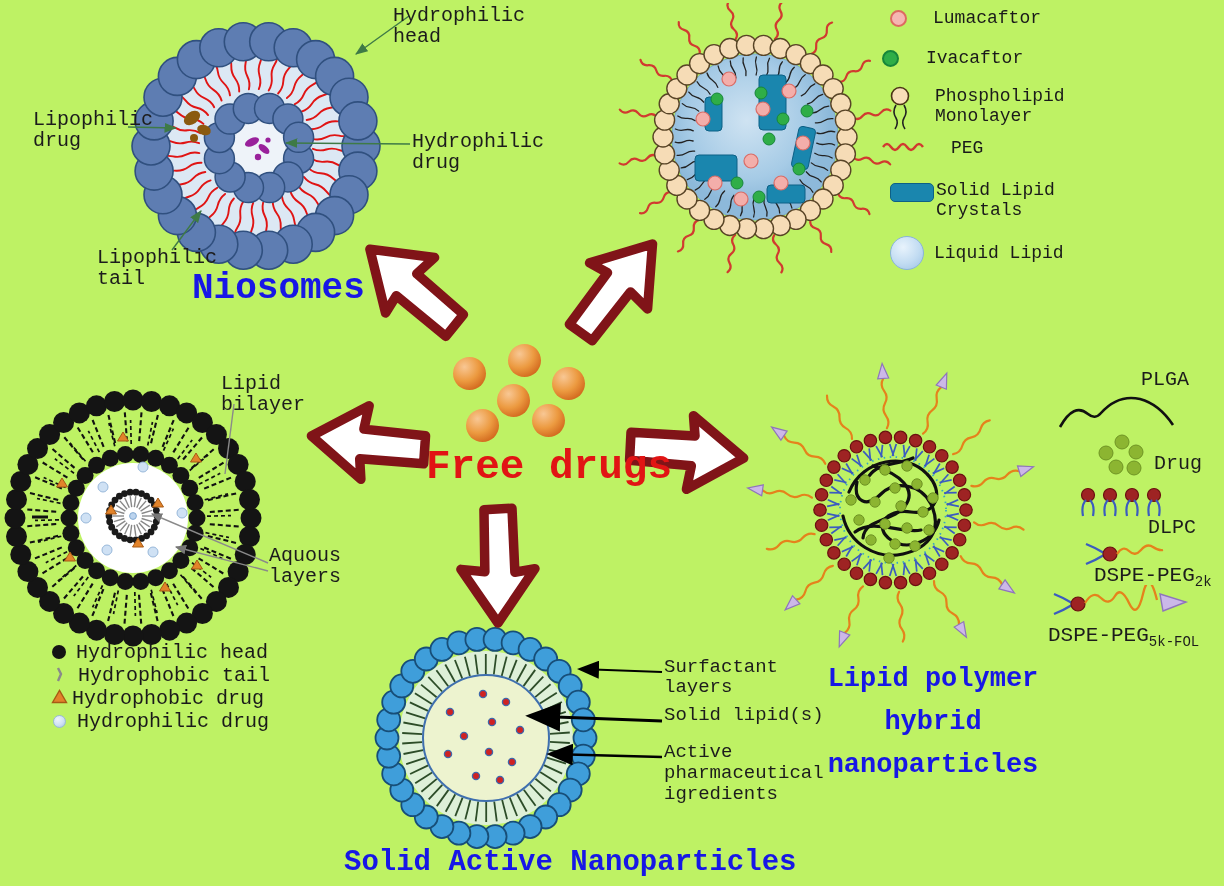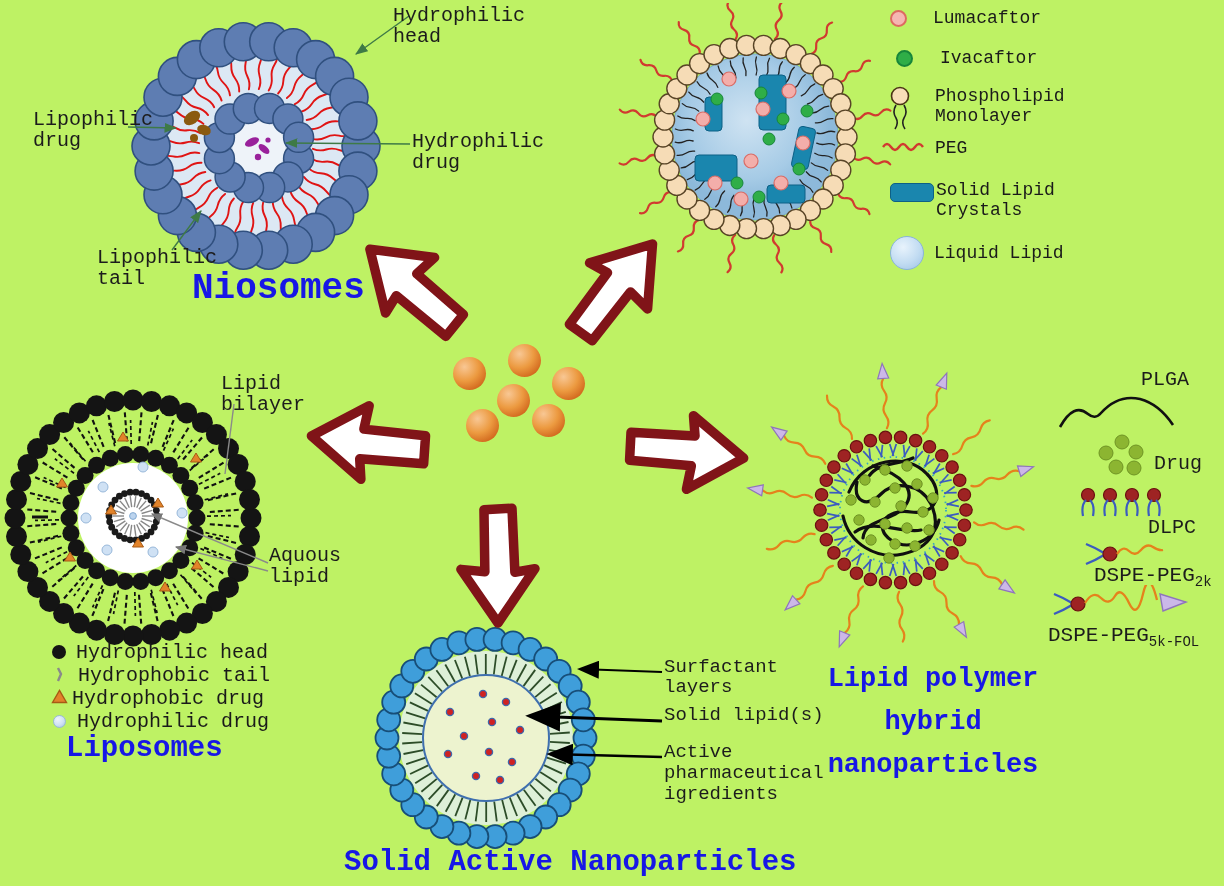--- a/index.html
+++ b/index.html
@@ -745,54 +745,54 @@
   <div class="lbl" style="left:97px;top:248px;">Lipophilic
 tail</div>
   <div class="title" style="left:192px;top:268px;font-size:36px;">Niosomes</div>
 
 
   <div class="nlc-legend">
     <div class="legend-row" style="left:10px;top:6px;">
       <span class="dotic" style="width:13px;height:13px;background:#f5b6b2;border:2px solid #dd6a60;margin:2px 26px 0 0;"></span>
       <span class="txt">Lumacaftor</span>
     </div>
-    <div class="legend-row" style="left:16px;top:46px;">
+    <div class="legend-row" style="left:2px;top:46px;">
       <span class="dotic" style="width:13px;height:13px;background:#2fae47;border:2px solid #17863a;margin:2px 27px 0 0;"></span>
       <span class="txt">Ivacaftor</span>
     </div>
     <div class="legend-row" style="left:2px;top:84px;">
       <svg width="36" height="46">
         <circle cx="18" cy="10" r="8.5" fill="#f8ddb8" stroke="#4a3414" stroke-width="1.6"></circle>
         <path d="M14,19 Q10,26 14,32 Q17,37 13,43" fill="none" stroke="#222" stroke-width="1.6"></path>
         <path d="M22,19 Q26,26 22,32 Q19,37 23,43" fill="none" stroke="#222" stroke-width="1.6"></path>
       </svg>
       <span class="txt" style="margin-left:17px;">Phospholipid
 Monolayer</span>
     </div>
     <div class="legend-row" style="left:0px;top:136px;">
       <svg width="50" height="18">
         <path d="M3,9 Q7,3 11,9 T19,9 T27,9 T35,9 T43,9" fill="none" stroke="#d13a30" stroke-width="2.4"></path>
       </svg>
-      <span class="txt" style="margin-left:5px;">PEG</span>
+      <span class="txt" style="margin-left:21px;">PEG</span>
     </div>
     <div class="legend-row" style="left:10px;top:178px;">
       <span style="display:inline-block;width:42px;height:17px;background:#1a86ae;border:1.5px solid #0d6086;border-radius:5px;margin:3px 2px 0 0;"></span>
       <span class="txt">Solid Lipid
 Crystals</span>
     </div>
     <div class="legend-row" style="left:10px;top:234px;">
       <span class="dotic" style="width:32px;height:32px;background:radial-gradient(circle at 38% 32%,#e8f3fc,#c2dcf2 55%,#9cc2e4);border:1px solid #8ab4da;margin-right:10px;"></span>
       <span class="txt" style="margin-top:7px;">Liquid Lipid</span>
     </div>
   </div>
 
   <div class="lbl" style="left:221px;top:374px;">Lipid
 bilayer</div>
   <div class="lbl" style="left:269px;top:546px;">Aquous
-lipid</div>
+layers</div>
 
   <div class="lip-legend">
     <div class="legend-row" style="left:6px;top:0px;">
       <span class="dotic" style="width:14px;height:14px;background:#141414;margin:2px 10px 0 0;"></span>
       <span class="txt">Hydrophilic head</span>
     </div>
     <div class="legend-row" style="left:8px;top:23px;">
       <svg width="12" height="17">
         <path d="M4,2 L7,8 L4,15" fill="none" stroke="#8a8a8a" stroke-width="2.4"></path>
       </svg>
@@ -802,22 +802,22 @@
       <svg width="17" height="16">
         <path d="M1.5,13.5 L8.5,1.5 L15.5,13.5 Z" fill="#e2832a" stroke="#a85a14" stroke-width="1.4"></path>
       </svg>
       <span class="txt" style="margin-left:4px;">Hydrophobic drug</span>
     </div>
     <div class="legend-row" style="left:7px;top:69px;">
       <span class="dotic" style="width:11px;height:11px;background:radial-gradient(circle at 35% 30%,#eef4fb,#cfe1f4 55%,#a3c0de);border:1px solid #98b8da;margin:3px 11px 0 0;"></span>
       <span class="txt">Hydrophilic drug</span>
     </div>
   </div>
-  <div class="title" style="left:66px;top:732px;font-size:29px;">Liposomes</div>
-
+
+  <div class="free" style="left:426px;top:444px;">Free drugs</div>
 
   <div class="lbl small" style="left:664px;top:658px;">Surfactant
 layers</div>
   <div class="lbl small" style="left:664px;top:706px;">Solid lipid(s)</div>
   <div class="lbl small" style="left:664px;top:742px;line-height:1.1;">Active
 pharmaceutical
 igredients</div>
   <div class="title" style="left:344px;top:846px;font-size:29px;">Solid Active Nanoparticles</div>
 
   <div class="title" style="left:778px;top:658px;width:310px;text-align:center;font-size:27px;line-height:1.6;">Lipid polymer hybrid

